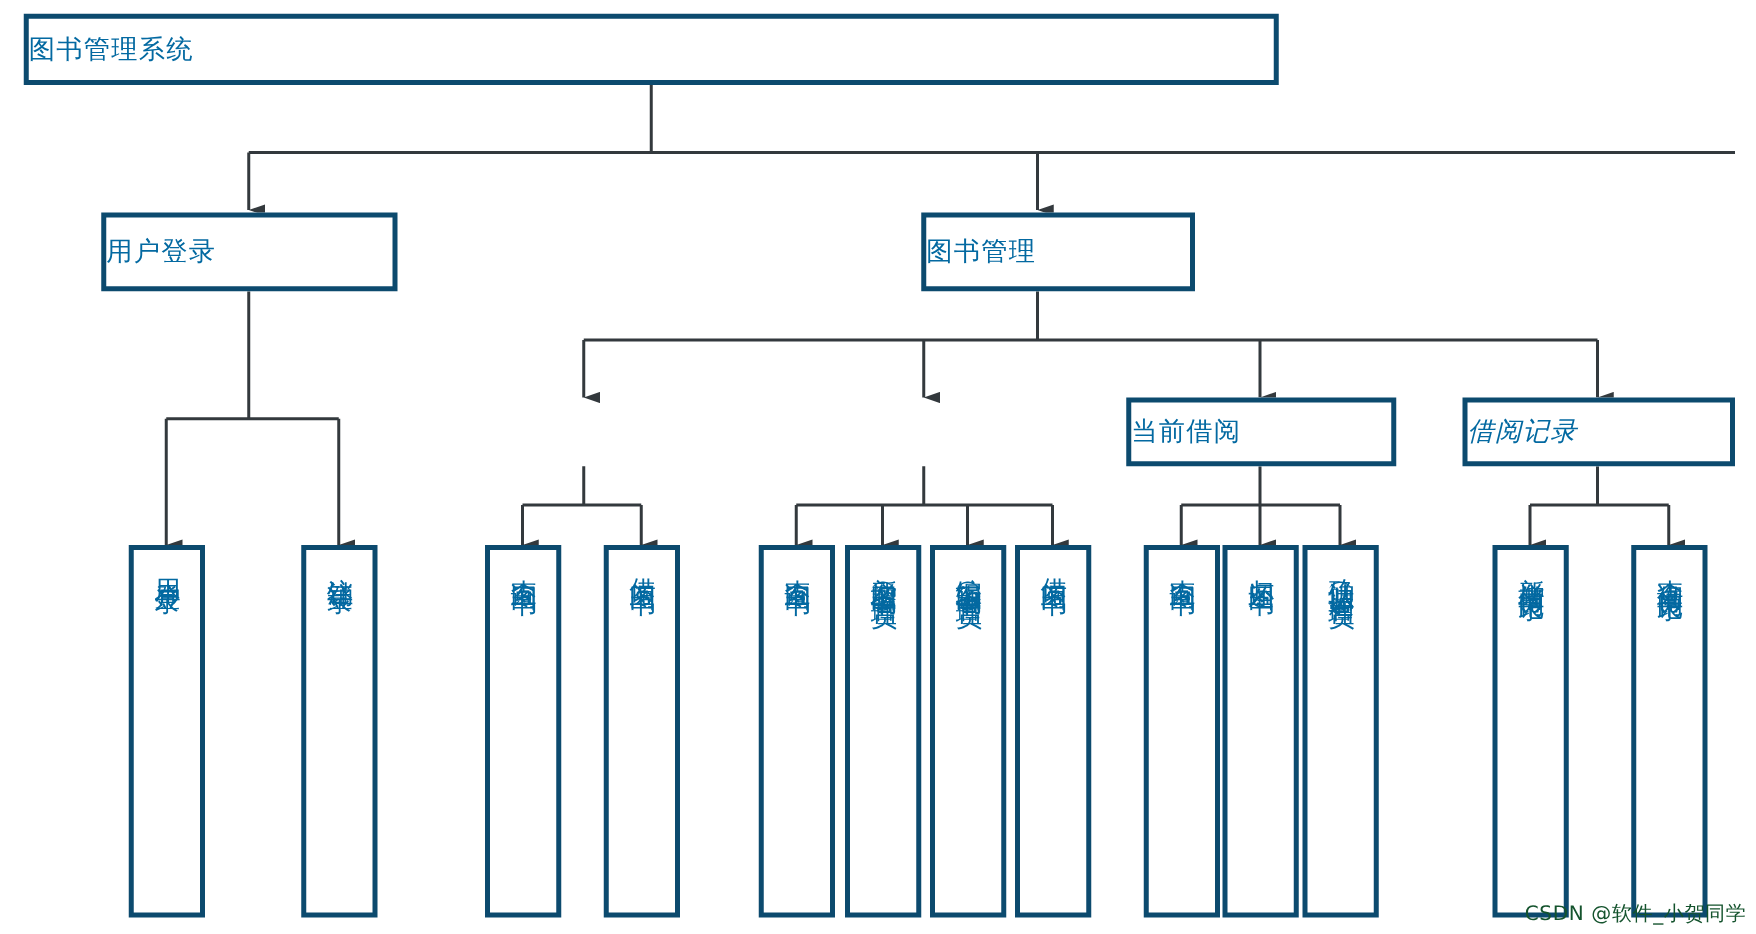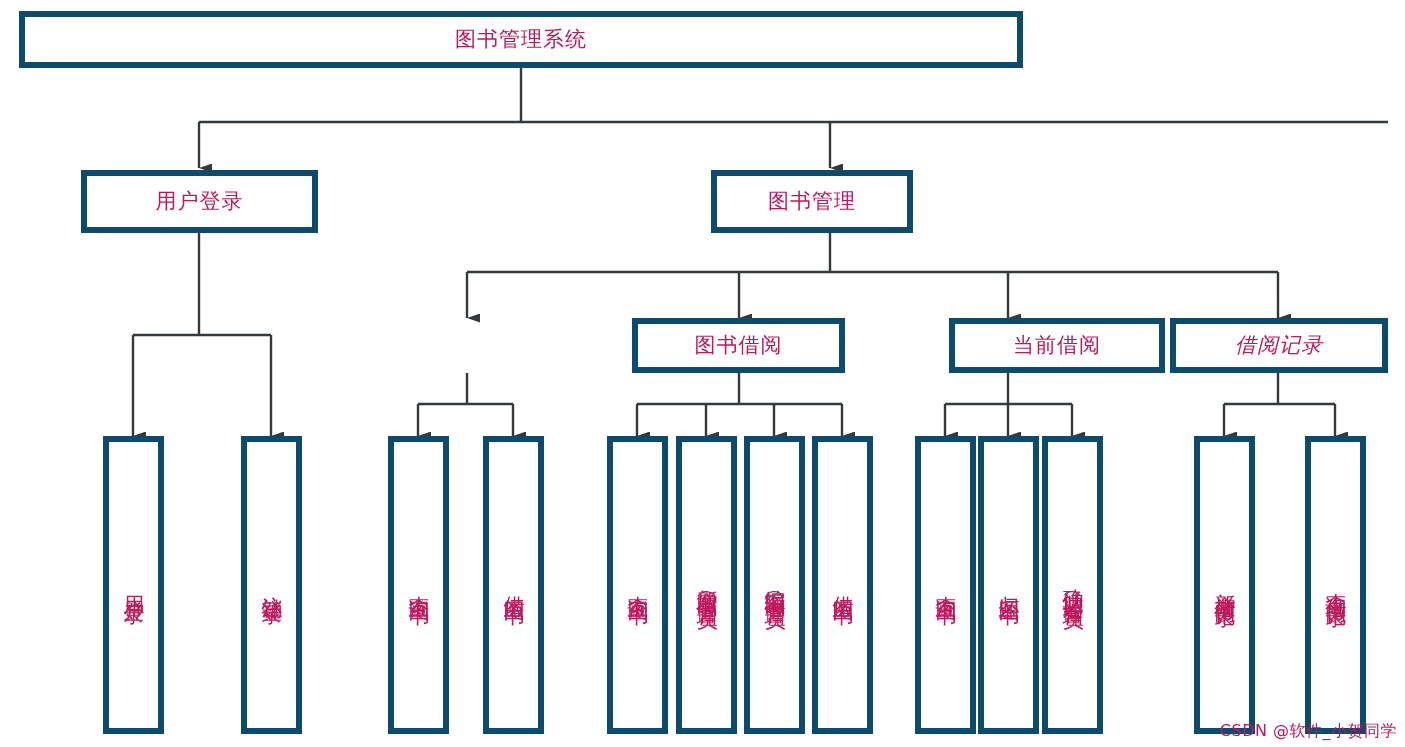--- a/index.html
+++ b/index.html
@@ -20,26 +20,25 @@
     background: #ffffff;
   }
   #edges {
     position: absolute;
     left: 0; top: 0;
     width: 1405px; height: 747px;
     pointer-events: none;
   }
   .node {
     position: absolute;
-    border: 6px solid #0c4a6e;
+    border: 4px solid #0c4a6e;
     background: #ffffff;
     display: flex;
     align-items: center;
-    justify-content: center;
-    color: #be185d;
+    color: #0369a1;
     z-index: 2;
   }
   .node-h {
     font-size: 21px;
     letter-spacing: 1px;
     line-height: 1;
     white-space: nowrap;
   }
   .node-v {
     writing-mode: vertical-rl;
@@ -48,21 +47,21 @@
     letter-spacing: 3px;
     line-height: 1;
     padding: 6px 0;
     white-space: nowrap;
   }
   #watermark {
     position: absolute;
     right: 8px;
     bottom: 5px;
     font-size: 16px;
-    color: #be185d;
+    color: #14532d;
     letter-spacing: 0.5px;
     z-index: 5;
     white-space: nowrap;
     text-align: right;
   }
 </style>
 </head>
 <body>
 
 <div id="canvas">
@@ -117,28 +116,25 @@
     </g>
   </svg>
 
   <div class="node node-h" style="left:19px; top:11px; width:1004px; height:57px;">
     <span>图书管理系统</span>
   </div>
 
   <div class="node node-h" style="left:81px; top:170px; width:237px; height:63px;">
     <span>用户登录</span>
   </div>
-  <div class="node node-h" style="left:711px; top:170px; width:202px; height:63px;">
+  <div class="node node-h" style="left:737px; top:170px; width:219px; height:63px;">
     <span>图书管理</span>
   </div>
 
-  <div class="node node-h" style="left:632px; top:318px; width:213px; height:55px;">
-    <span>图书借阅</span>
-  </div>
-  <div class="node node-h" style="left:901px; top:318px; width:216px; height:55px;margin-left:48px;">
+  <div class="node node-h" style="left:901px; top:318px; width:216px; height:55px;">
     <span>当前借阅</span>
   </div>
   <div class="node node-h" style="left:1170px; top:318px; width:218px; height:55px;font-style:italic;">
     <span>借阅记录</span>
   </div>
 
   <div class="node node-v" style="left:103px; top:436px; width:61px; height:298px;">
     <span>用户登录</span>
   </div>
   <div class="node node-v" style="left:241px; top:436px; width:61px; height:298px;">

